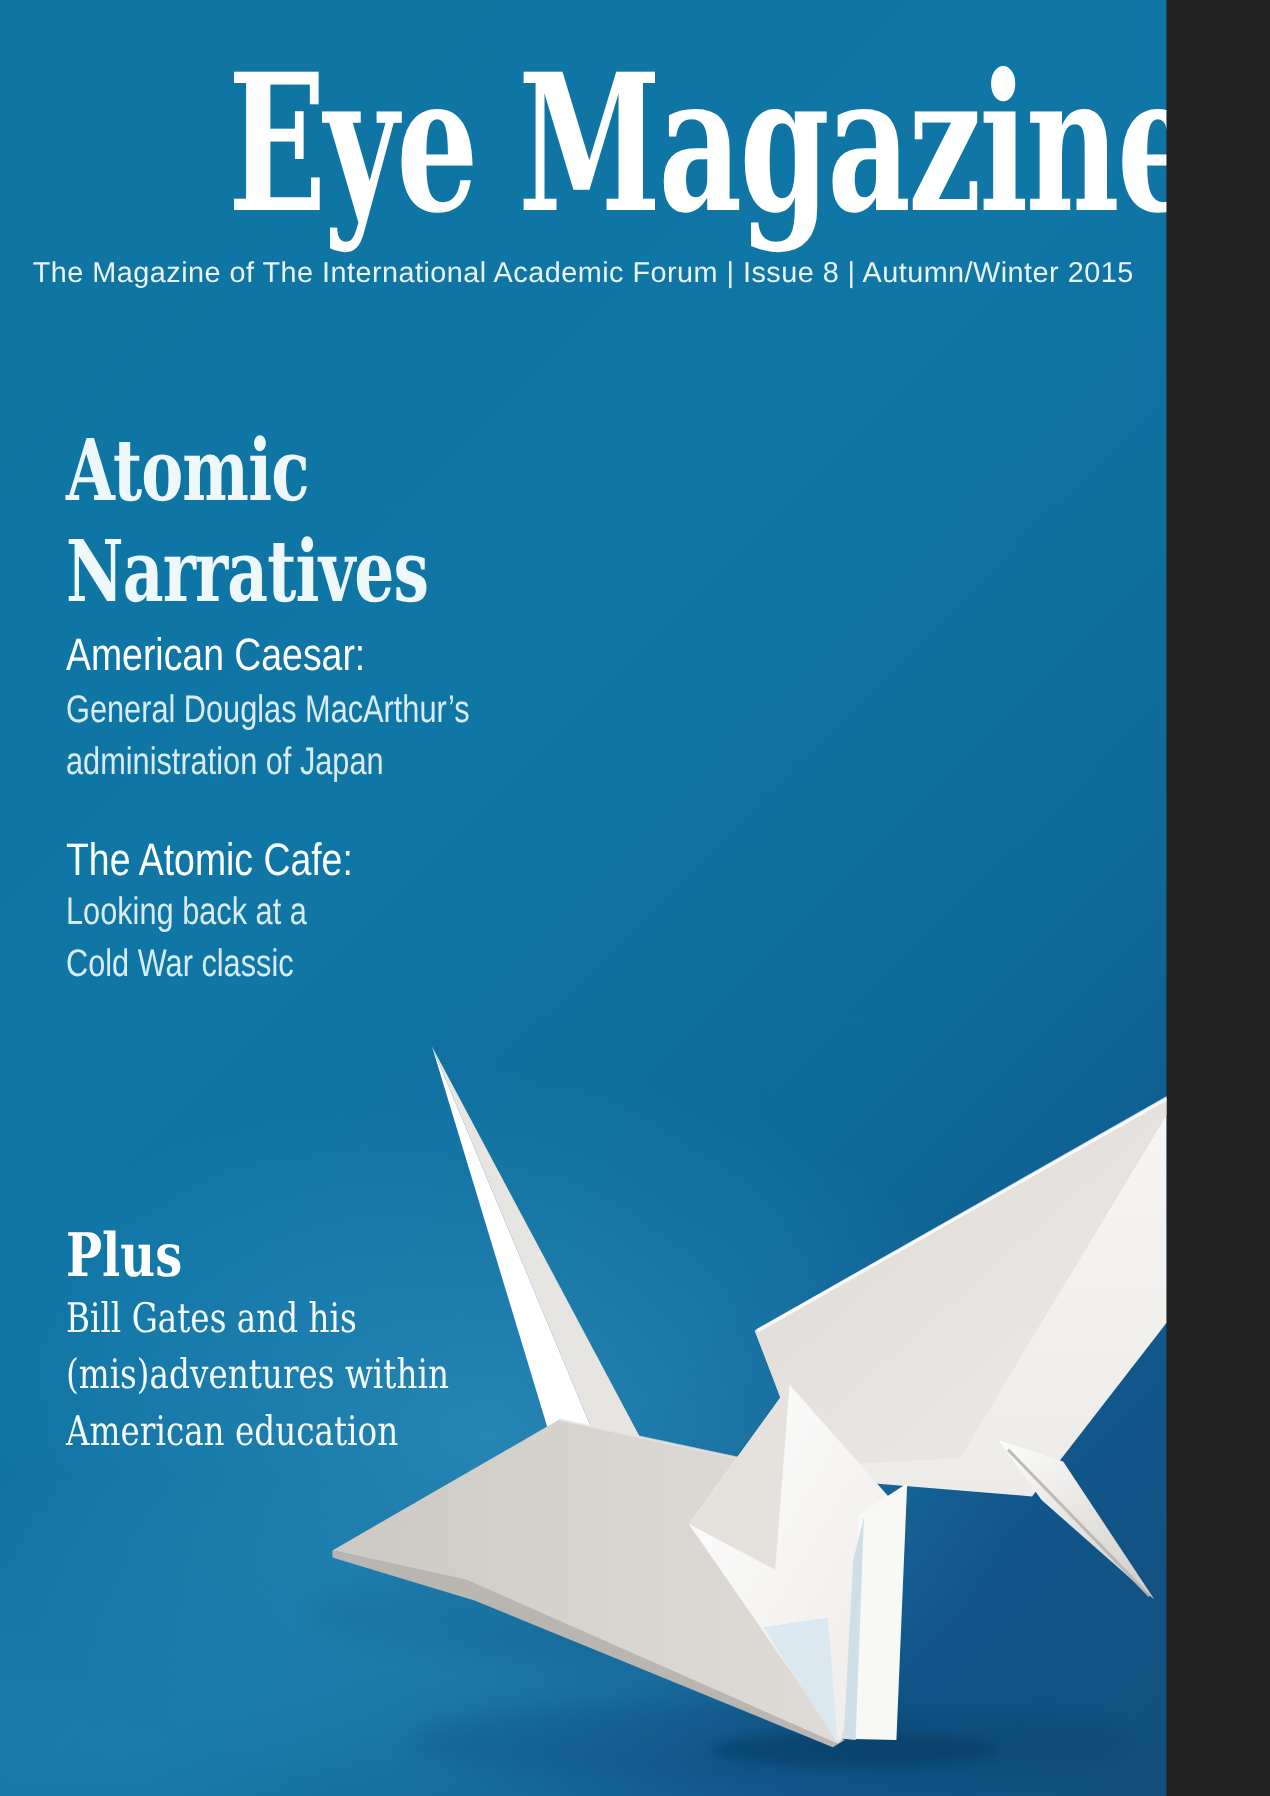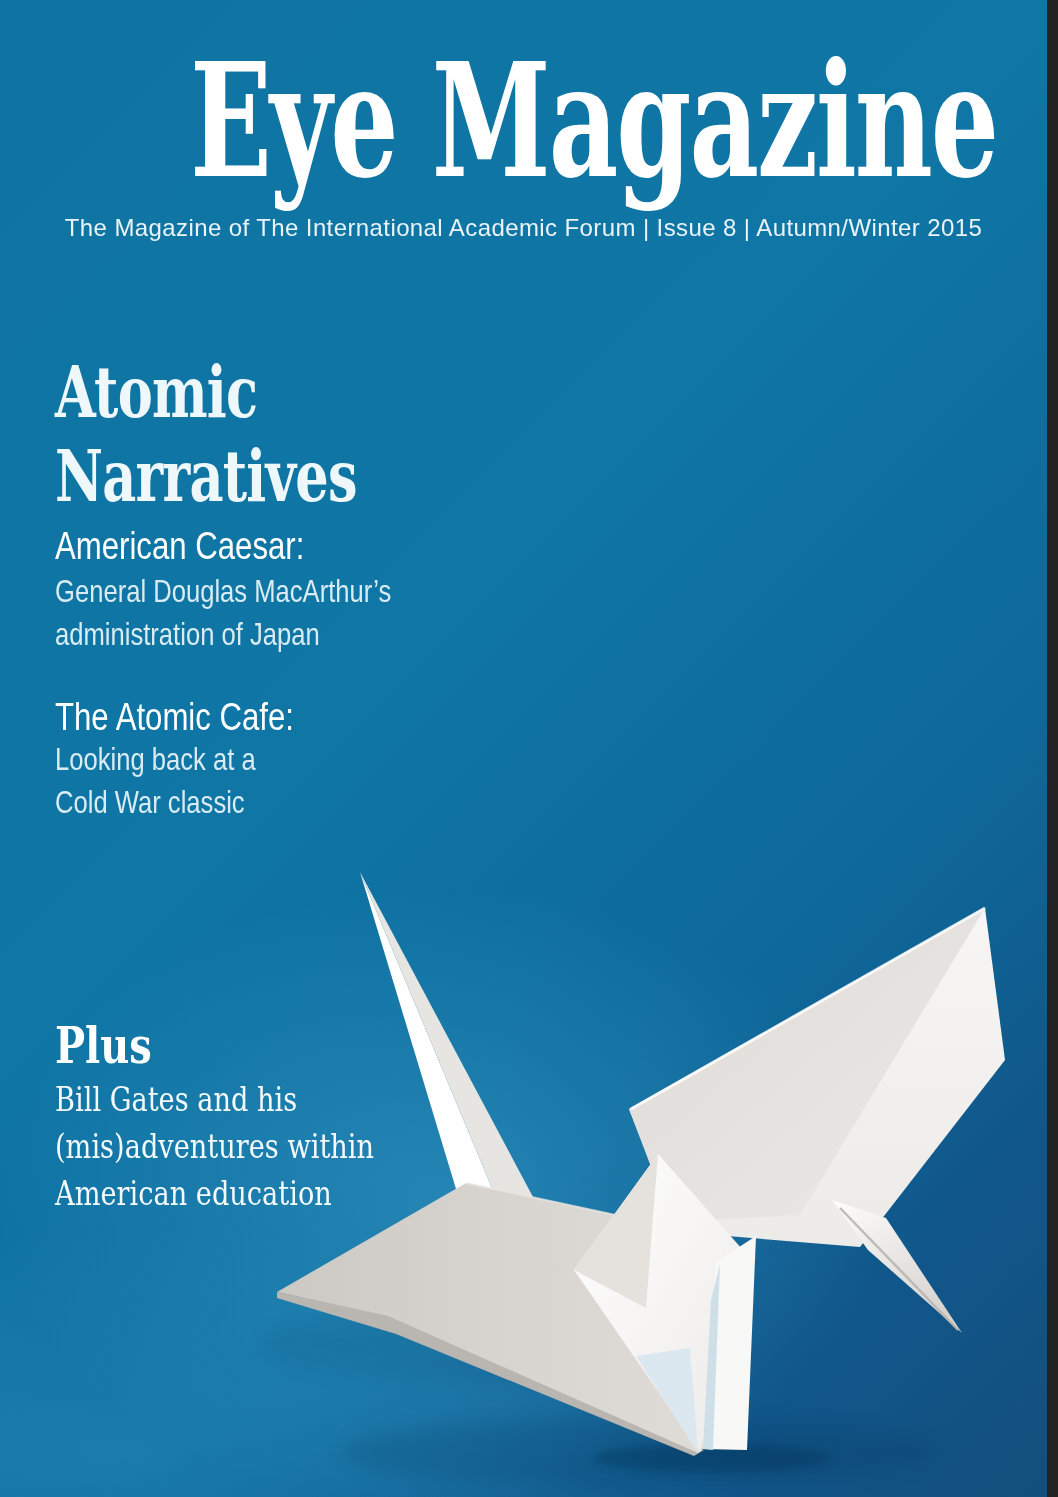--- a/index.html
+++ b/index.html
@@ -1,18 +1,18 @@
 <!DOCTYPE html>
 <html><head>
 <meta charset="utf-8">
 <style>
   html,body{margin:0;padding:0;background:#222;}
   .cover{
     position:relative;
-    width:1047px;height:1497px;
+    width:972px;height:1497px;
     overflow:hidden;
     font-family:"Liberation Sans", sans-serif;
     background:
       radial-gradient(ellipse 620px 430px at 42% 80%, rgba(90,195,240,0.30), rgba(90,195,240,0) 72%),
       radial-gradient(ellipse 900px 320px at 12% 97%, rgba(70,180,230,0.22), rgba(70,180,230,0) 70%),
       linear-gradient(135deg, #0f74a2 0%, #0f76a5 42%, #0e699a 68%, #11568a 86%, #134f7c 100%);
   }
   .abs{position:absolute;}
   
   .masthead{left:0;right:0;top:42px;text-align:center;z-index:3;}

